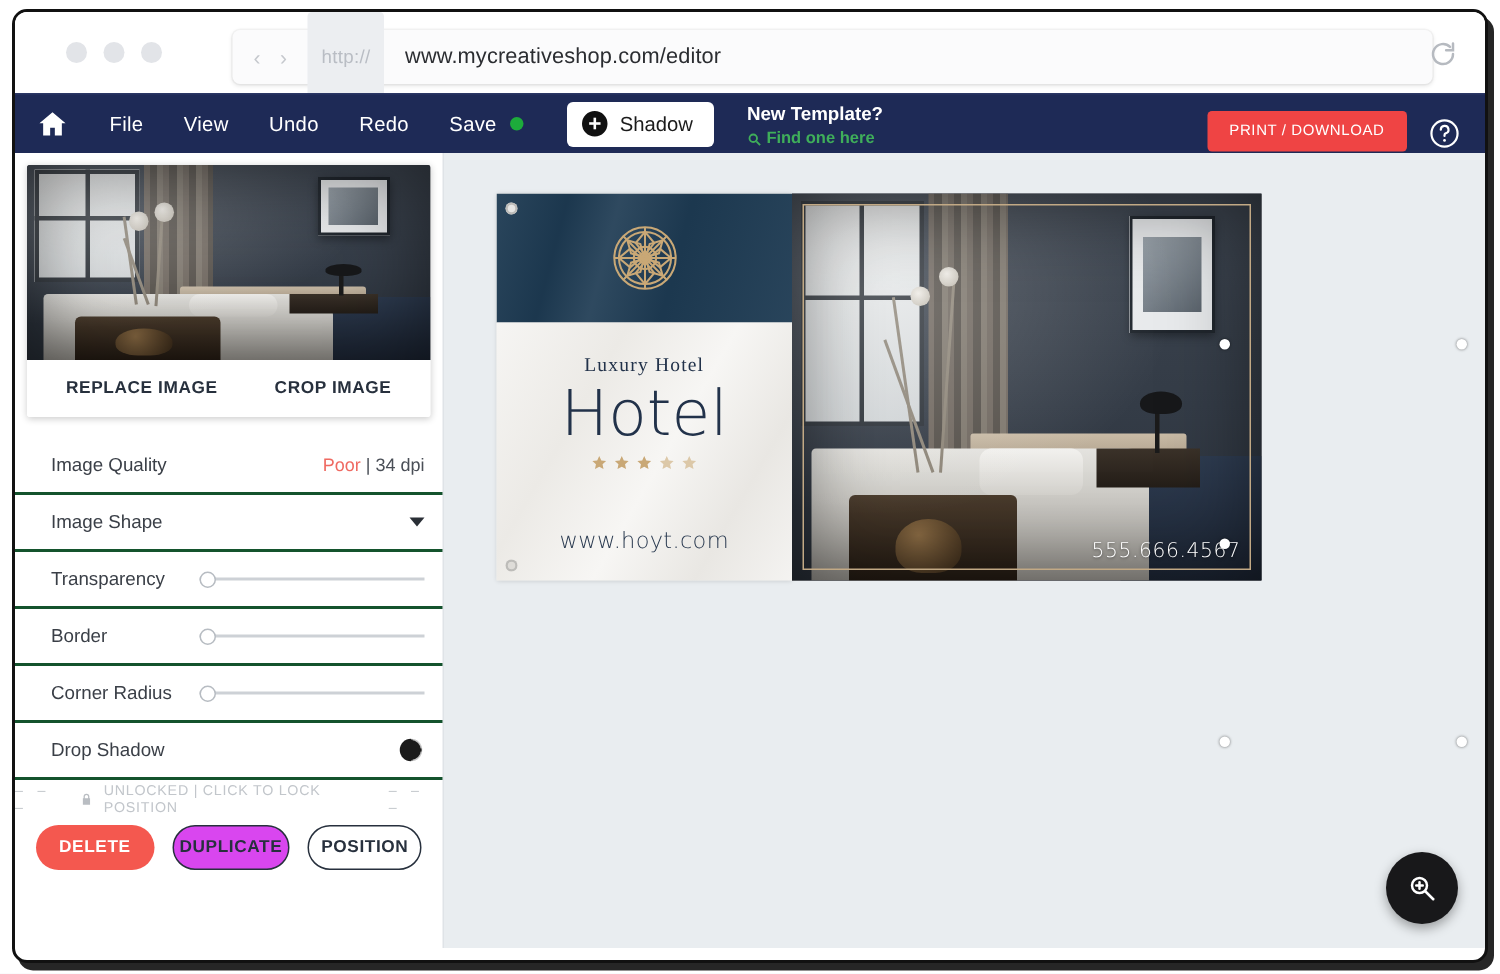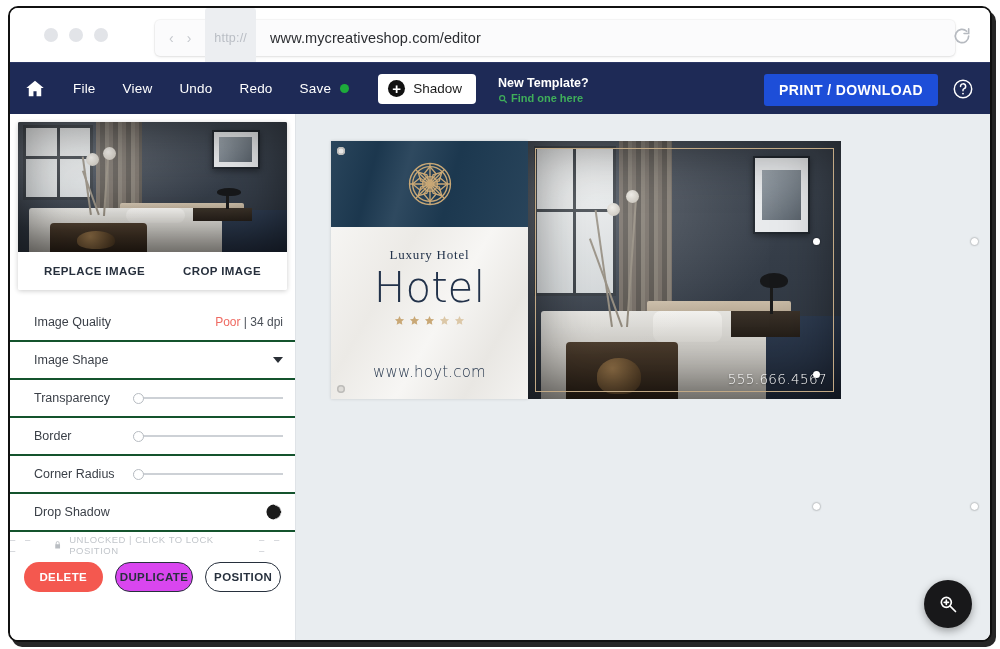--- a/index.html
+++ b/index.html
@@ -59,21 +59,21 @@
     color: #2b2d31;
     letter-spacing: .1px;
   }
   #reload-icon {
     position: absolute; right: 18px; top: 18px;
     width: 20px; height: 20px; color: #b6bac0;
   }
 
   
   #navbar {
-    height: 52px;
+    height: 40px;
     background: #1e2a56;
     display: flex;
     align-items: center;
     position: relative;
     border-top: 1px solid #2b3765;
   }
   #home-icon { margin-left: 14px; width: 22px; height: 22px; color:#ffffff; display:flex; }
   .menu-item {
     color: #ffffff;
     font-size: 13.5px;
@@ -106,24 +106,24 @@
   #newtemplate {
     margin-left: 22px;
     line-height: 1.25;
   }
   #nt-title { color: #ffffff; font-size: 12.5px; font-weight: bold; }
   #nt-link { color: #3fae5a; font-size: 11px; display: flex; align-items: center; gap: 3px; font-weight: bold; }
   #nt-link svg { width: 10px; height: 10px; }
 
   #print-btn {
     position: absolute; right: 52px; top: 11px;
-    background: #1d4ed8;
+    background: #ef4444;
     color: #ffffff;
-    font-size: 14px;
-    font-weight: bold;
+    font-size: 10px;
+    font-weight: normal;
     letter-spacing: .4px;
     padding: 8px 15px;
     border-radius: 3px;
     cursor: pointer;
   }
   #help-icon {
     position: absolute; right: 16px; top: 15px;
     width: 22px; height: 22px; color: #ffffff;
   }
 

